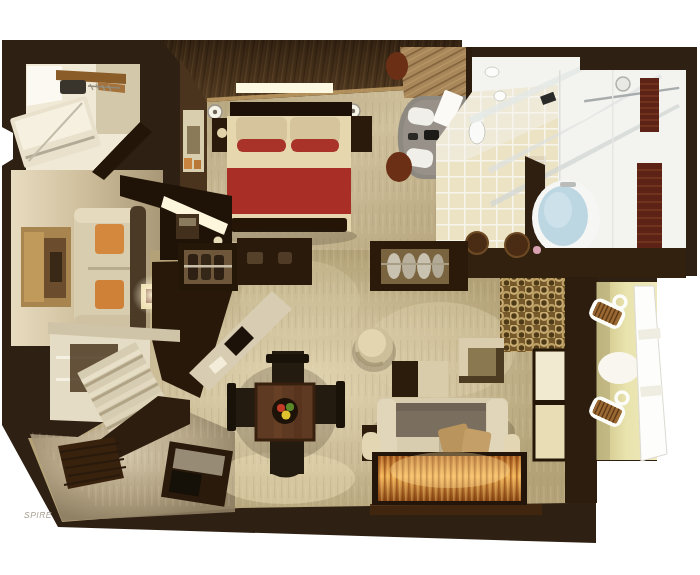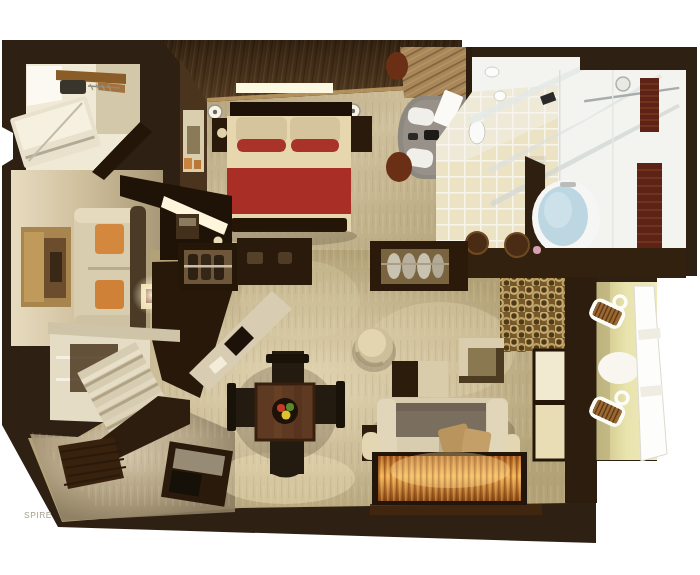--- a/index.html
+++ b/index.html
@@ -1,16 +1,16 @@
 <!DOCTYPE html>
 <html><head>
 <meta charset="utf-8">
 <style>
 html,body{margin:0;padding:0;background:#ffffff;}
-#stage{width:700px;height:575px;position:relative;font-family:"Liberation Sans",sans-serif;}
+#stage{width:700px;height:575px;position:relative;font-family:"Liberation Sans",sans-serif;font-style:italic;}
 </style>
 </head>
 <body>
 <div id="stage">
 <svg width="700" height="575" viewBox="0 0 700 575">
 <defs>
 <linearGradient id="gWoodBand" x1="0" y1="0" x2="0" y2="1">
   <stop offset="0" stop-color="#150b03"></stop>
   <stop offset="0.55" stop-color="#3a2512" stop-opacity="0.6"></stop>
   <stop offset="1" stop-color="#7a5c38" stop-opacity="0.5"></stop>

